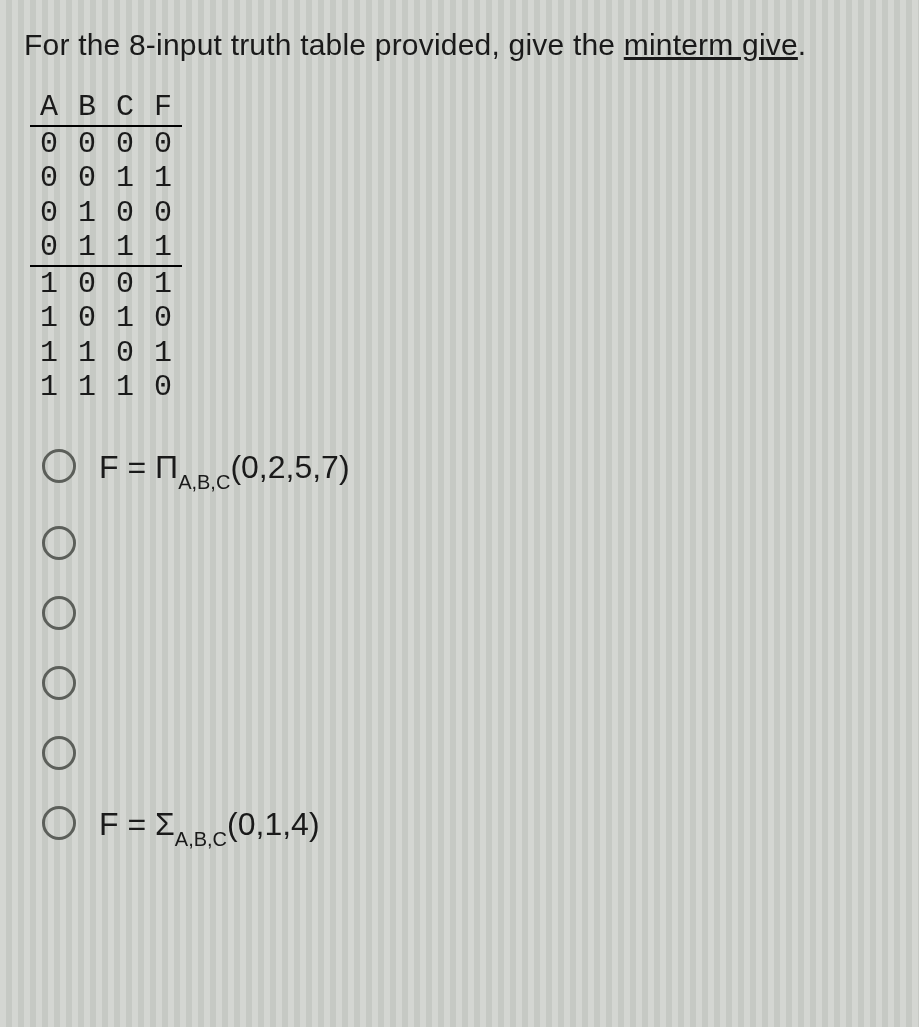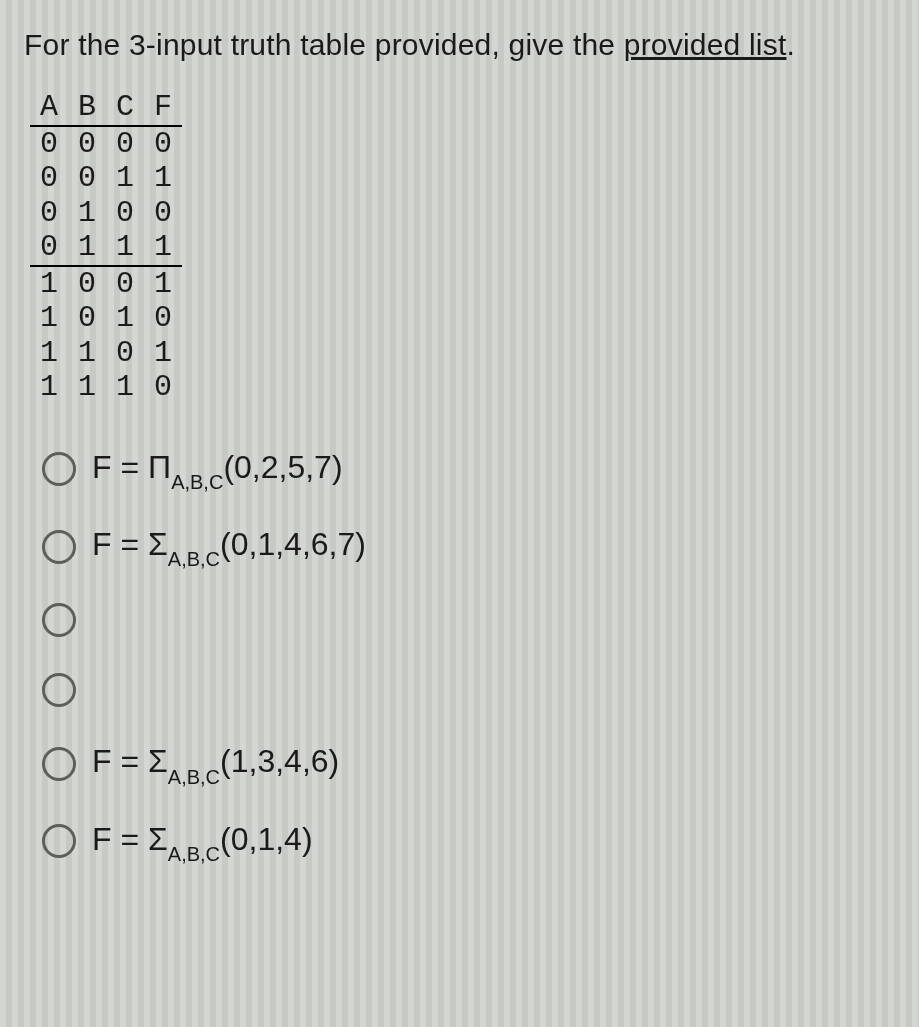--- a/index.html
+++ b/index.html
@@ -29,43 +29,42 @@
   .truth-table td,.truth-table th{
     padding:0 10px;
     text-align:center;
     font-weight:400;
   }
   .truth-table thead th{border-bottom:2px solid #000;}
   .truth-table tbody tr.divider td{border-top:2px solid #000;}
   .options{margin-left:18px;}
   .option{
     display:flex;
-    align-items:center;
-    gap:16px;
+    gap:23px;
     margin-bottom:22px;
     margin-top:36px;
   }
   .radio{
     width:34px;height:34px;min-width:34px;
     border:3px solid #5c5f5a;
     border-radius:50%;
     background:transparent;
     box-sizing:border-box;
   }
   .expr{
     font-size:32px;
     font-family:"Helvetica Neue",Arial,sans-serif;
   }
   .sub{font-size:20px;vertical-align:sub;position:relative;top:4px;}
 </style>
 </head>
 <body>
 
 <div class="question">
-  <span>For the 3-input truth table provided, give the </span><span class="u">provided list</span><span>.</span>
+  <span>For the 8-input truth table provided, give the </span><span class="u">minterm give</span><span>.</span>
 </div>
 
 <table class="truth-table">
   <thead>
     <tr>
       <th>A</th>
       <th>B</th>
       <th>C</th>
       <th class="sep">F</th>
     </tr>
@@ -122,29 +121,27 @@
     </tbody>
 </table>
 
 <div class="options" id="options">
     <div class="option">
       <div class="radio"></div>
       <div class="expr">F = Π<span class="sub">A,B,C</span>(0,2,5,7)</div>
     </div>
     <div class="option">
       <div class="radio"></div>
-      <div class="expr">F = Σ<span class="sub">A,B,C</span>(0,1,4,6,7)</div>
     </div>
     <div class="option">
       <div class="radio"></div>
     </div>
     <div class="option">
       <div class="radio"></div>
     </div>
     <div class="option">
       <div class="radio"></div>
-      <div class="expr">F = Σ<span class="sub">A,B,C</span>(1,3,4,6)</div>
     </div>
     <div class="option">
       <div class="radio"></div>
       <div class="expr">F = Σ<span class="sub">A,B,C</span>(0,1,4)</div>
     </div>
   </div>
 
 </body></html>

